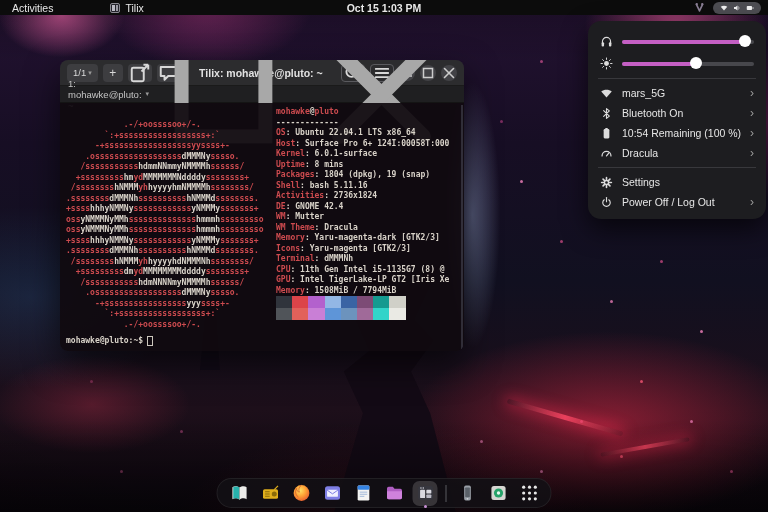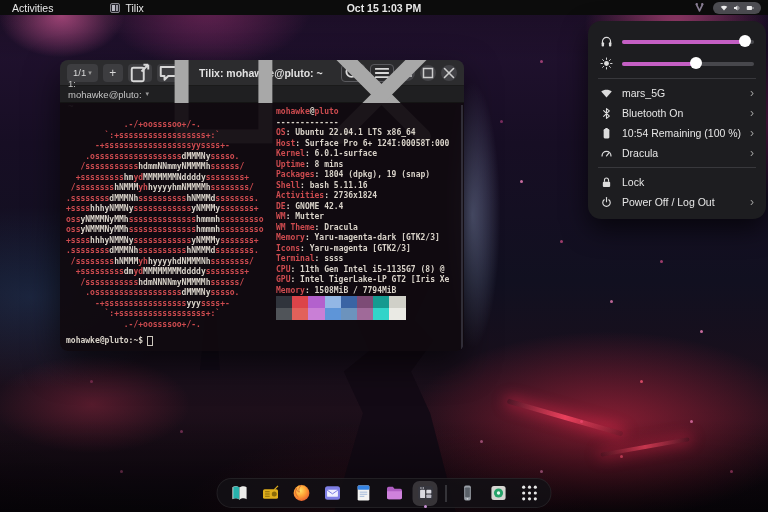--- a/index.html
+++ b/index.html
@@ -303,21 +303,21 @@
 <span class="r">Kernel</span><span class="w">: 6.0.1-surface</span>
 <span class="r">Uptime</span><span class="w">: 8 mins</span>
 <span class="r">Packages</span><span class="w">: 1804 (dpkg), 19 (snap)</span>
 <span class="r">Shell</span><span class="w">: bash 5.11.16</span>
 <span class="r">Activities</span><span class="w">: 2736x1824</span>
 <span class="r">DE</span><span class="w">: GNOME 42.4</span>
 <span class="r">WM</span><span class="w">: Mutter</span>
 <span class="r">WM Theme</span><span class="w">: Dracula</span>
 <span class="r">Memory</span><span class="w">: Yaru-magenta-dark [GTK2/3]</span>
 <span class="r">Icons</span><span class="w">: Yaru-magenta [GTK2/3]</span>
-<span class="r">Terminal</span><span class="w">: ssss</span>
+<span class="r">Terminal</span><span class="w">: dMMMNh</span>
 <span class="r">CPU</span><span class="w">: 11th Gen Intel i5-1135G7 (8) @</span>
 <span class="r">GPU</span><span class="w">: Intel TigerLake-LP GT2 [Iris Xe</span>
 <span class="r">Memory</span><span class="w">: 1508MiB / 7794MiB</span>
 <div class="pal-row"><span class="sw" style="background: rgb(48, 52, 60);"></span><span class="sw" style="background: rgb(220, 68, 73);"></span><span class="sw" style="background: rgb(179, 97, 205);"></span><span class="sw" style="background: rgb(147, 183, 229);"></span><span class="sw" style="background: rgb(58, 100, 164);"></span><span class="sw" style="background: rgb(125, 75, 118);"></span><span class="sw" style="background: rgb(21, 154, 144);"></span><span class="sw" style="background: rgb(208, 208, 200);"></span></div><div class="pal-row"><span class="sw" style="background: rgb(80, 84, 89);"></span><span class="sw" style="background: rgb(226, 97, 90);"></span><span class="sw" style="background: rgb(201, 127, 214);"></span><span class="sw" style="background: rgb(94, 149, 216);"></span><span class="sw" style="background: rgb(108, 147, 189);"></span><span class="sw" style="background: rgb(160, 106, 153);"></span><span class="sw" style="background: rgb(50, 212, 201);"></span><span class="sw" style="background: rgb(234, 234, 228);"></span></div></pre>
     <div class="prompt-line">
       <span class="w">mohawke@pluto:~$</span>
       <span class="cursor"></span>
     </div>
     <div class="light-strip"></div>
   </div>
@@ -396,25 +396,31 @@
           <line x1="8" y1="11" x2="10.8" y2="7.4" stroke="currentColor" stroke-width="1.5" stroke-linecap="round"></line>
         </svg>
       </span>
       <span class="mlabel">Dracula</span>
       <span class="chev">›</span>
     </div>
     <div class="menu-div"></div>
     <div class="menu-row">
       <span class="micon">
         <svg viewBox="0 0 16 16" fill="none">
-          <rect x="3.5" y="7" width="9" height="6.5" rx="1.3" fill="currentColor"></rect>
-          <path d="M5.5 7V5a2.5 2.5 0 0 1 5 0v2" stroke="currentColor" stroke-width="1.4"></path>
-        </svg>
-      </span>
-      <span class="mlabel">Lock</span>
+          <g fill="currentColor">
+            <rect x="7" y="1" width="2" height="14" rx="1"></rect>
+            <rect x="7" y="1" width="2" height="14" rx="1" transform="rotate(45 8 8)"></rect>
+            <rect x="7" y="1" width="2" height="14" rx="1" transform="rotate(90 8 8)"></rect>
+            <rect x="7" y="1" width="2" height="14" rx="1" transform="rotate(135 8 8)"></rect>
+            <circle cx="8" cy="8" r="3.4"></circle>
+          </g>
+          <circle cx="8" cy="8" r="1.6" fill="#1d1d20"></circle>
+        </svg>
+      </span>
+      <span class="mlabel">Settings</span>
     </div>
     <div class="menu-row">
       <span class="micon">
         <svg viewBox="0 0 16 16" fill="none">
           <path d="M5.2 4.6a4.6 4.6 0 1 0 5.6 0" stroke="currentColor" stroke-width="1.4" stroke-linecap="round"></path>
           <line x1="8" y1="1.8" x2="8" y2="7" stroke="currentColor" stroke-width="1.4" stroke-linecap="round"></line>
         </svg>
       </span>
       <span class="mlabel">Power Off / Log Out</span>
       <span class="chev">›</span>

